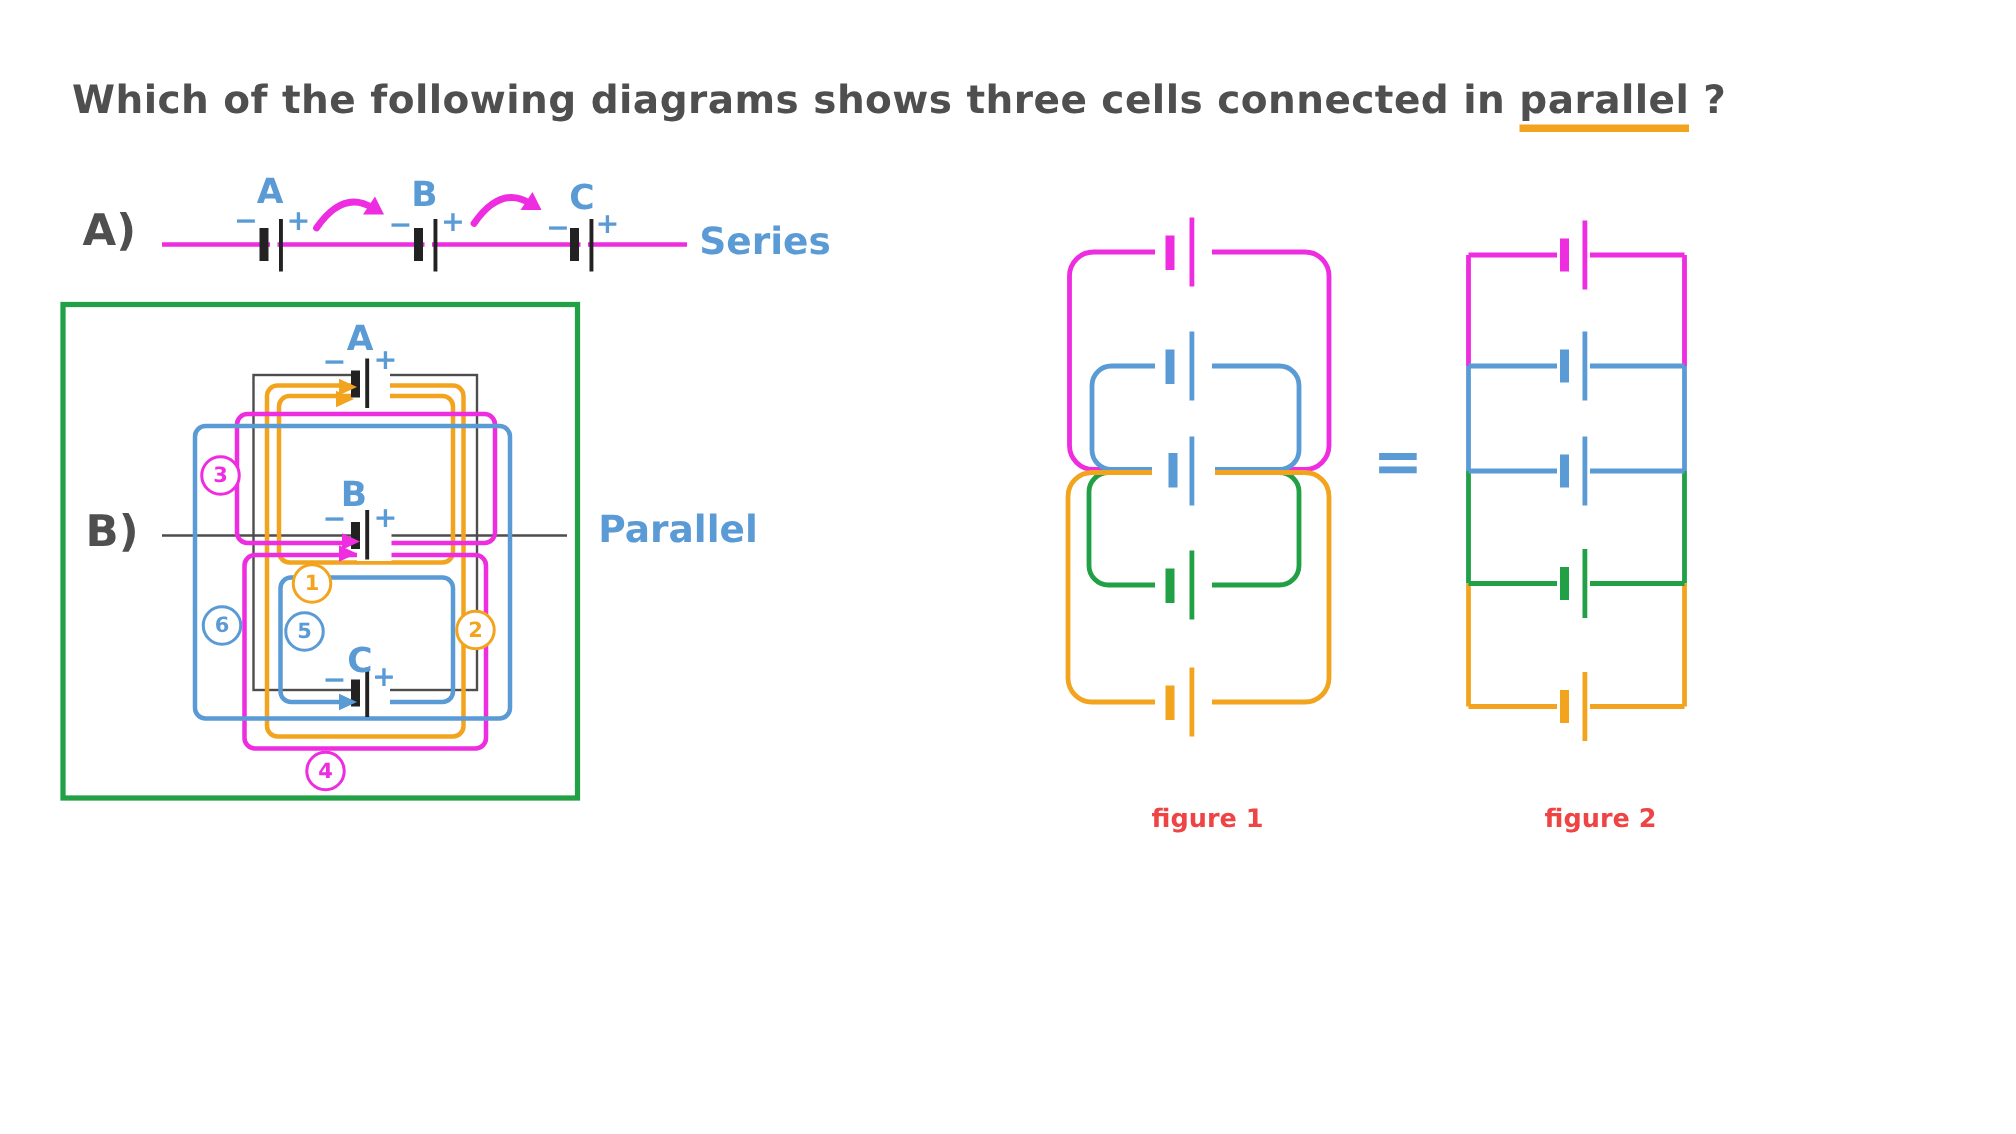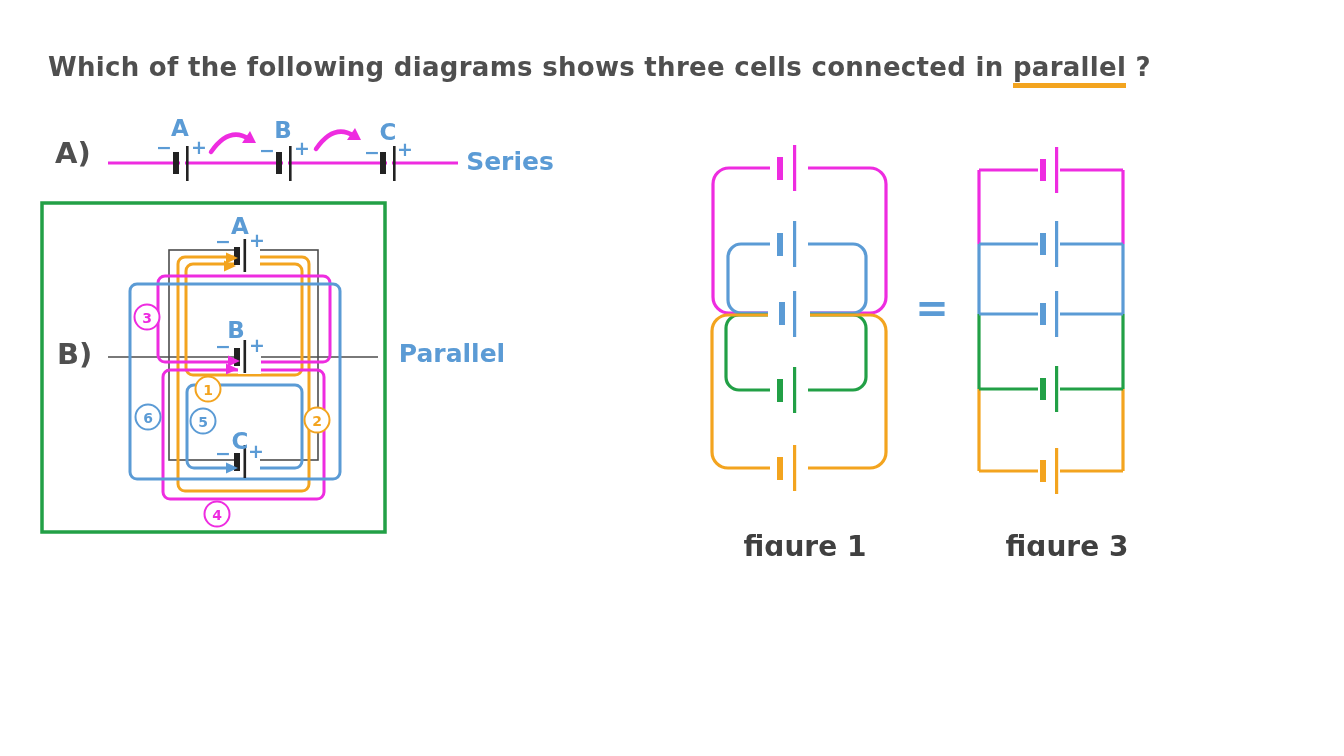--- a/index.html
+++ b/index.html
@@ -15,21 +15,21 @@
   .cell-letter{font-size:23px;font-weight:600;color:#5b9bd5;}
   .sign{font-size:19px;font-weight:700;color:#5b9bd5;}
   .badge{position:absolute;transform:translate(-50%,-50%);width:23px;height:23px;border-radius:50%;
          display:flex;align-items:center;justify-content:center;font-size:14px;font-weight:700;
          border:2.5px solid;background:#fff;}
   .badge.orange{color:#f3a41f;border-color:#f3a41f;}
   .badge.magenta{color:#ee2ce0;border-color:#ee2ce0;}
   .badge.b-blue{color:#5b9bd5;border-color:#5b9bd5;}
   .heading{position:absolute;font-size:26px;font-weight:600;color:#5b9bd5;
            border-bottom:4px solid #5b9bd5;padding:0 6px 5px 2px;white-space:nowrap;}
-  .caption{font-size:28px;font-weight:600;color:#404040;}
+  .caption{font-size:17px;font-weight:600;color:#ef4444;}
   .equals{font-size:40px;font-weight:700;color:#5b9bd5;}
 </style>
 </head>
 <body>
 
 <div id="canvas">
 
   <svg width="1344" height="756" viewBox="0 0 1344 756">
 
     <g>
@@ -238,16 +238,16 @@
 
   <span class="badge orange" style="left:208px;top:389px;">1</span>
   <span class="badge orange" style="left:317px;top:420px;">2</span>
   <span class="badge magenta" style="left:147px;top:317px;">3</span>
   <span class="badge magenta" style="left:217px;top:514px;">4</span>
   <span class="badge b-blue" style="left:203px;top:421px;">5</span>
   <span class="badge b-blue" style="left:148px;top:417px;">6</span>
 
   <span class="lbl equals" style="left:932px;top:308px;">=</span>
   <span class="lbl caption" style="left:805px;top:546px;">figure 1</span>
-  <span class="lbl caption" style="left:1067px;top:546px;">figure 3</span>
+  <span class="lbl caption" style="left:1067px;top:546px;">figure 2</span>
 
 
 </div>
 
 </body></html>

